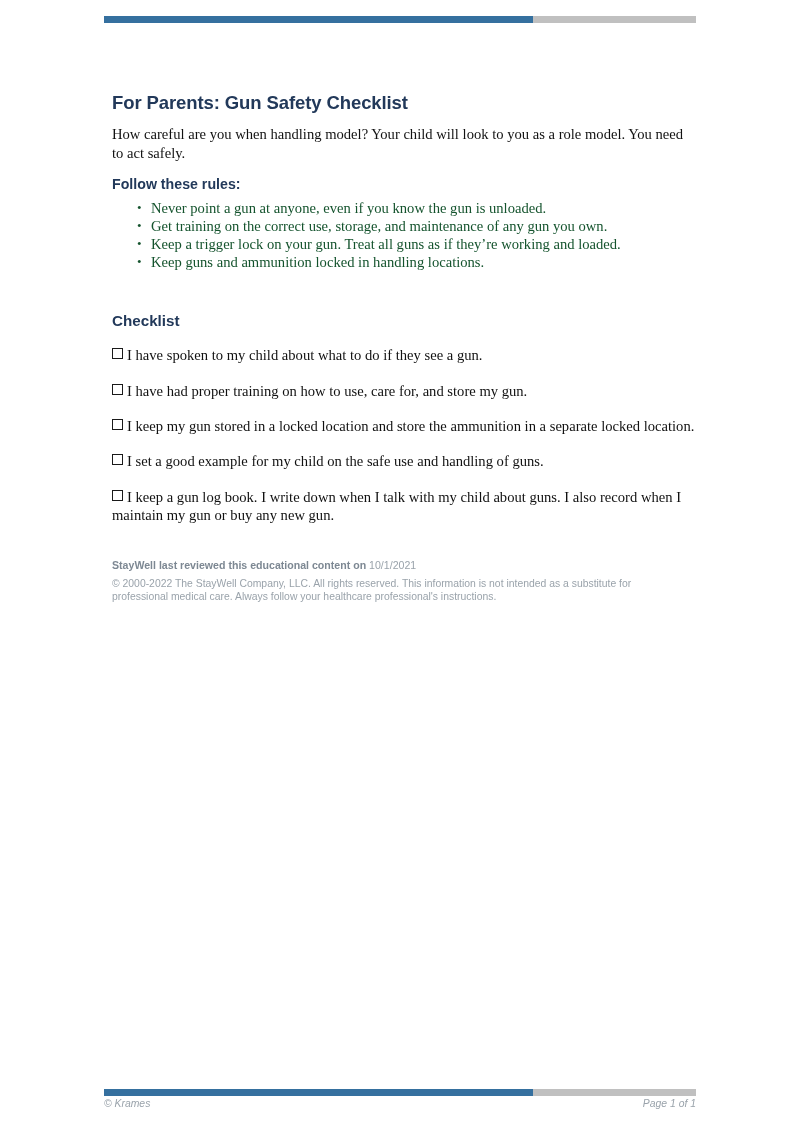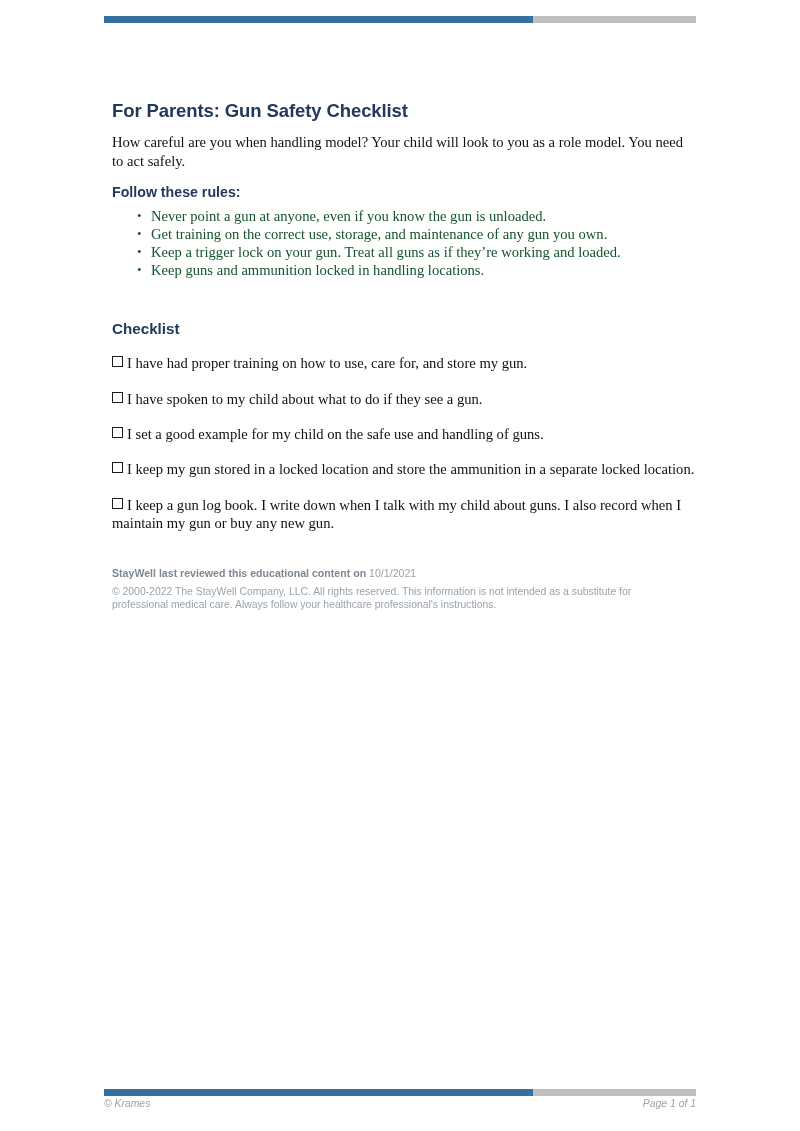--- a/index.html
+++ b/index.html
@@ -40,21 +40,21 @@
   .page {
     position: absolute;
     left: 0;
     top: 0;
     width: 800px;
   }
 
   .content {
     position: absolute;
     left: 112px;
-    top: 100px;
+    top: 92px;
     width: 584px;
   }
 
   h1.doc-title {
     font-family: "Liberation Sans", sans-serif;
     font-size: 18.5px;
     font-weight: bold;
     color: #22395A;
     margin: 0 0 11px 0;
     letter-spacing: -0.1px;
@@ -189,30 +189,30 @@
       <li>Never point a gun at anyone, even if you know the gun is unloaded.</li>
       <li>Get training on the correct use, storage, and maintenance of any gun you own.</li>
       <li>Keep a trigger lock on your gun. Treat all guns as if they’re working and loaded.</li>
       <li>Keep guns and ammunition locked in handling locations.</li>
     </ul>
 
     <h2 class="checklist-title">Checklist</h2>
 
     <ul class="checklist">
       <li class="check-item">
+        <span class="box"></span><span>I have spoken to my child about what to do if they see a gun.</span>
+      </li>
+      <li class="check-item">
         <span class="box"></span><span>I have had proper training on how to use, care for, and store my gun.</span>
       </li>
       <li class="check-item">
-        <span class="box"></span><span>I have spoken to my child about what to do if they see a gun.</span>
+        <span class="box"></span><span>I keep my gun stored in a locked location and store the ammunition in a separate locked location.</span>
       </li>
       <li class="check-item">
         <span class="box"></span><span>I set a good example for my child on the safe use and handling of guns.</span>
-      </li>
-      <li class="check-item">
-        <span class="box"></span><span>I keep my gun stored in a locked location and store the ammunition in a separate locked location.</span>
       </li>
       <li class="check-item">
         <span class="box"></span><span>I keep a gun log book. I write down when I talk with my child about guns. I also record when I maintain my gun or buy any new gun.</span>
       </li>
     </ul>
 
     <div class="attribution">
       <p class="reviewed">
         <span class="lbl">StayWell last reviewed this educational content on</span>
         <span class="date">10/1/2021</span>

